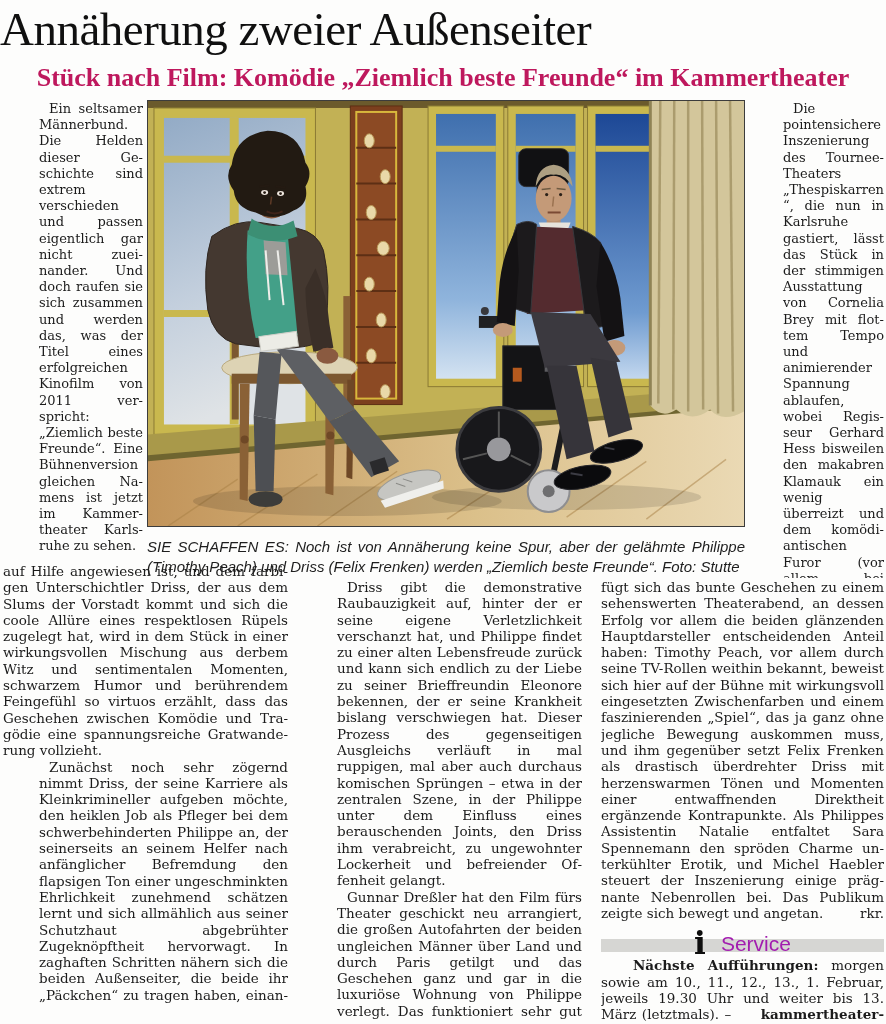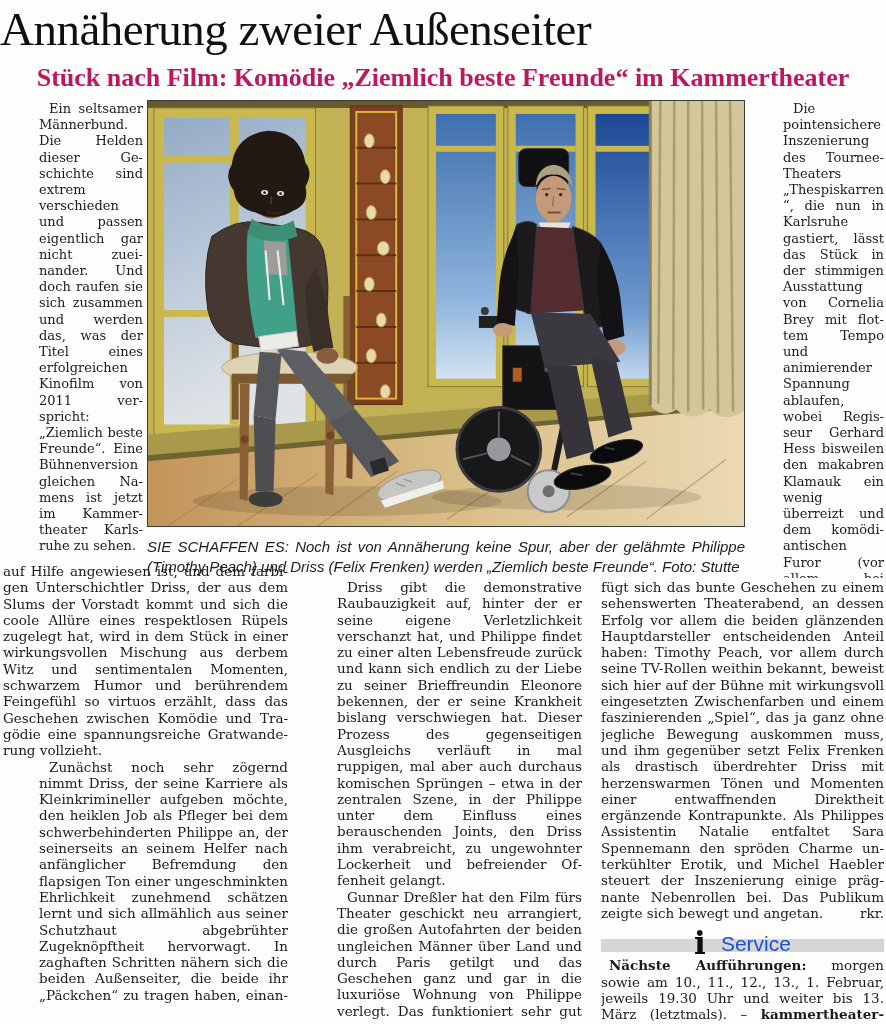--- a/index.html
+++ b/index.html
@@ -37,23 +37,23 @@
              font-family:"Liberation Sans",sans-serif; font-style:italic;
              font-size:15px; line-height:19.5px; text-align:justify; color:#1e1e1e; }
 
   .sig { float:right; }
 
   .service-header { position:relative; margin-top:9px; height:27px; }
   .service-bar { position:absolute; left:0; top:9px; width:100%; height:13px; background:#d6d6d3; }
   .service-title-wrap { position:absolute; left:0; top:0; width:100%;
                         display:flex; justify-content:center; align-items:flex-end; gap:15px; }
   .info-glyph { font-family:"DejaVu Serif",serif; font-weight:700; font-size:31px; line-height:26px; color:#0e0e0e; }
-  .service-title { font-family:"Liberation Sans",sans-serif; font-size:21px; line-height:25px; color:#1d4ed8; }
+  .service-title { font-family:"Liberation Sans",sans-serif; font-size:21px; line-height:25px; color:#a21caf; }
   .service-text { margin-top:5px; text-indent:8px; }
-  .service-text .b { font-weight:700; }
+  .service-text .b { font-weight:700;margin-left:24px; }
 </style>
 </head>
 <body>
 
 <div class="page">
 
   <h1 class="headline">Annäherung zweier Außenseiter</h1>
   <h2 class="subhead">Stück nach Film: Komödie „Ziemlich beste Freunde“ im Kammertheater Karlsruhe</h2>
 
   <div id="col-left-top" class="btxt narrow">

